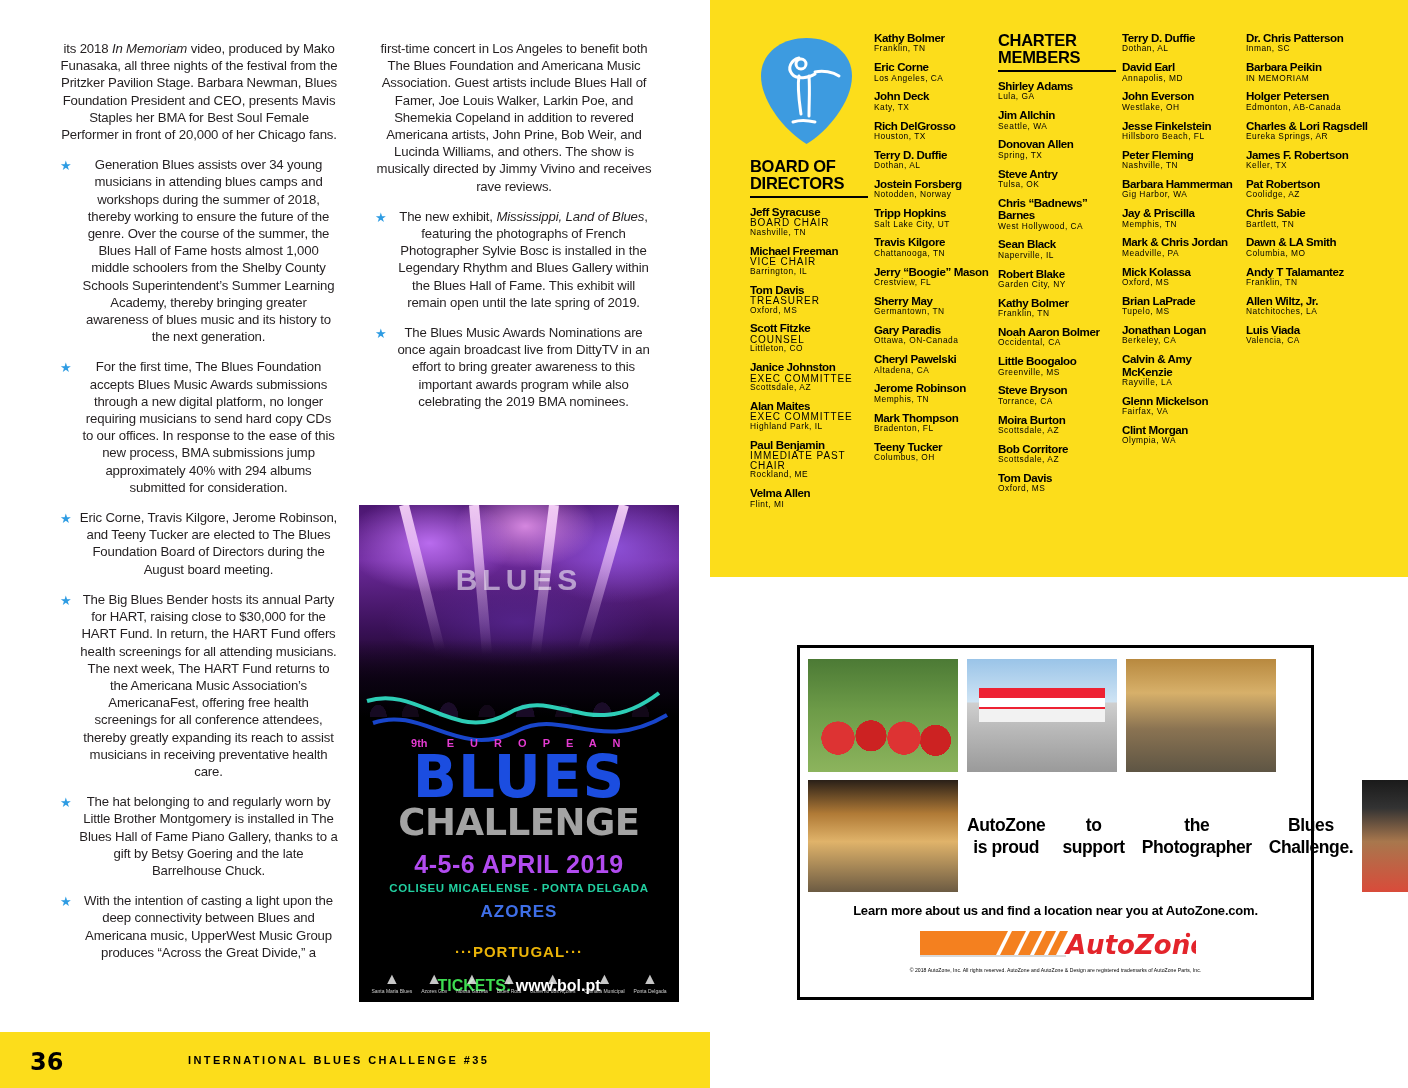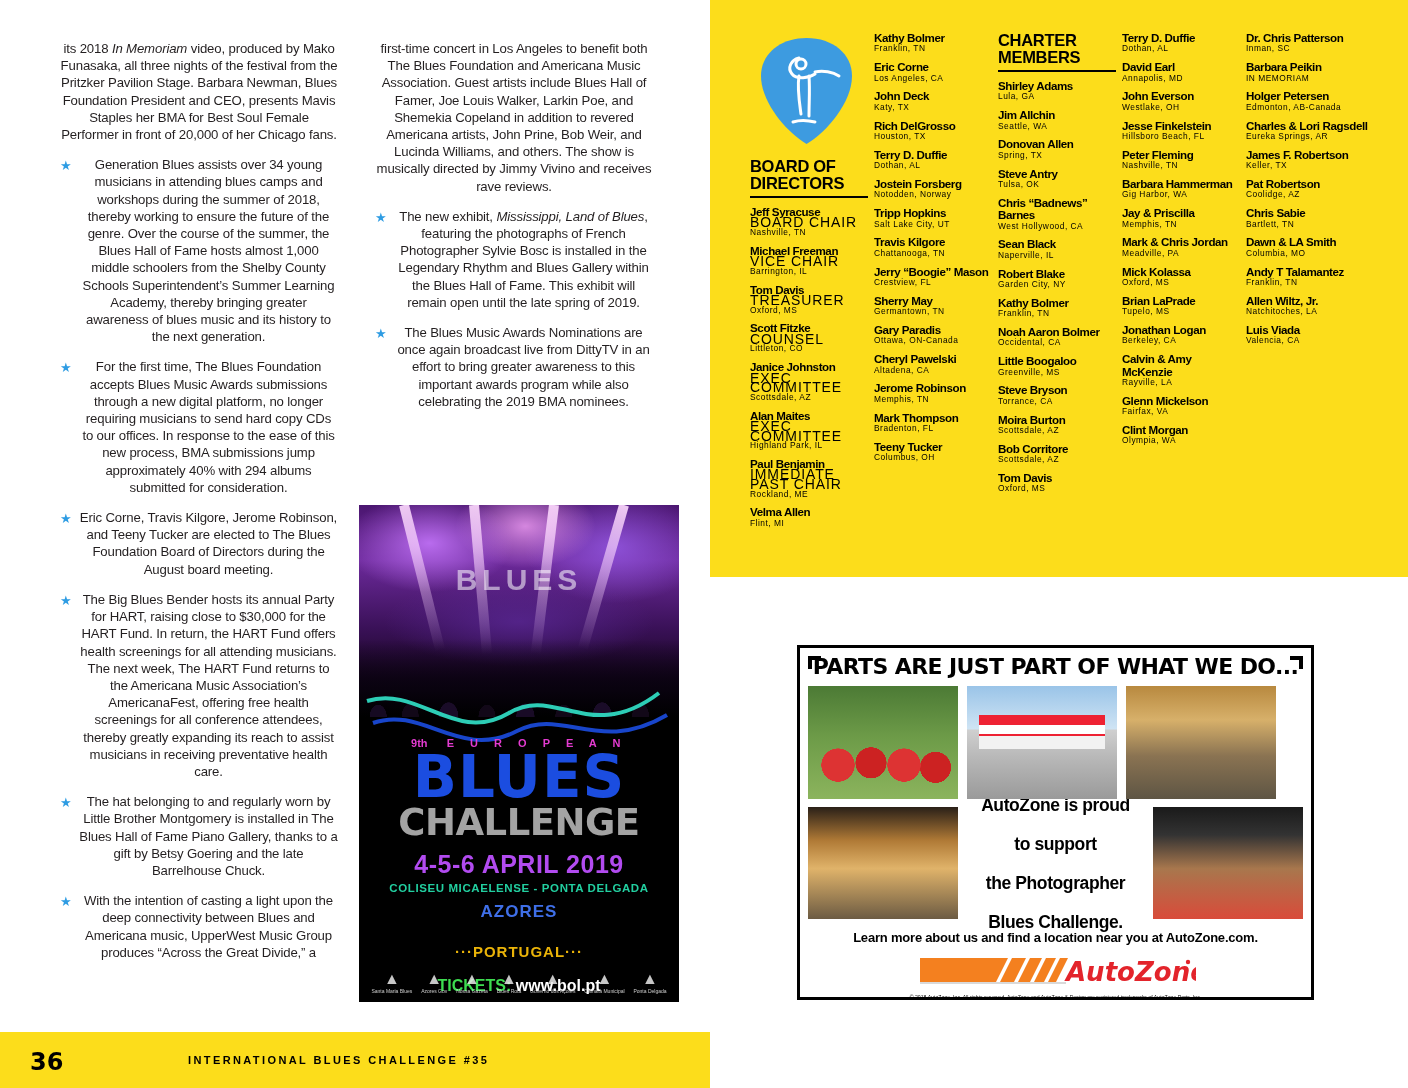--- a/index.html
+++ b/index.html
@@ -121,21 +121,21 @@
     letter-spacing:-0.3px; margin-top:12px;
     border-bottom:2.5px solid #000; padding-bottom:4px; margin-bottom:8px;
     font-family:"Liberation Sans", sans-serif;
   }
   .m-entry { margin-bottom:7px; }
   .m-name {
     font-size:11.6px; font-weight:bold; color:#000; line-height:12.4px;
     letter-spacing:-0.4px;
   }
   .m-role {
-    font-size:14px; color:#000; letter-spacing:0.9px; line-height:9.6px;
+    font-size:10px; color:#000; letter-spacing:0.9px; line-height:9.6px;
   }
   .m-city {
     font-size:8.4px; color:#000; letter-spacing:0.5px; line-height:9.8px;
   }
 
   
   #ad {
     position:absolute; left:797px; top:645px; width:517px; height:355px;
     background:#fff; border:3px solid #000;
   }
@@ -144,21 +144,21 @@
     position:relative; text-align:center; font-weight:bold; font-size:22px;
     letter-spacing:-0.6px; color:#000; height:27px; line-height:26px;
     font-family:"DejaVu Sans", sans-serif;
   }
   .corner { position:absolute; width:13px; height:13px; }
   .corner.tl { left:0; top:2px; border-left:4px solid #000; border-top:4px solid #000; }
   .corner.tr { right:0; top:2px; border-right:4px solid #000; border-top:4px solid #000; }
   #ad-row1 { display:flex; gap:9px; margin-top:5px; height:113px; }
   #ad-row2 { display:flex; gap:9px; margin-top:8px; height:112px; }
   .ad-photo { flex:0 0 150px; height:100%; background:#cbd0d6; position:relative; overflow:hidden; }
-  .ad-mid { flex:1; display:flex; flex-direction:column; align-items:center; justify-content:center;
+  .ad-mid { flex:1; display:flex; flex-direction:row; align-items:center; justify-content:flex-end;
             text-align:center;gap:17px; }
   .ad-proud { font-size:17.5px; font-weight:bold; line-height:22px; letter-spacing:-0.4px; color:#000; }
   #ad-learn {
     text-align:center; font-size:13px; font-weight:bold; color:#000; margin-top:11px;
     letter-spacing:-0.2px;
   }
   #ad-logo { margin:7px auto 0 auto; width:280px; height:36px; position:relative; }
   #ad-legal { text-align:center; font-size:5.1px; color:#000; margin-top:6px; letter-spacing:0.05px;}
 
   
@@ -552,25 +552,20 @@
             <div class="m-city">Valencia, CA</div>
           </div>
         </div>
     </div>
 
   </div>
 </div>
 
 <div id="ad">
   <div id="ad-inner">
-    <div id="ad-head">
-      <span class="corner tl"></span>
-      <span>PARTS ARE JUST PART OF WHAT WE DO...</span>
-      <span class="corner tr"></span>
-    </div>
 
     <div id="ad-row1">
       <div class="ad-photo ph-team"></div>
       <div class="ad-photo ph-store"></div>
       <div class="ad-photo ph-counter"></div>
     </div>
 
     <div id="ad-row2">
       <div class="ad-photo ph-shelf"></div>
       <div class="ad-mid">

